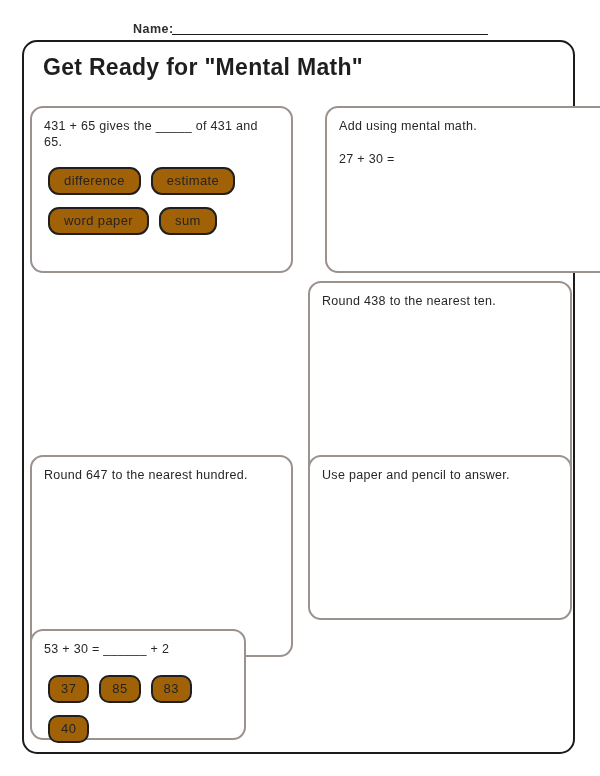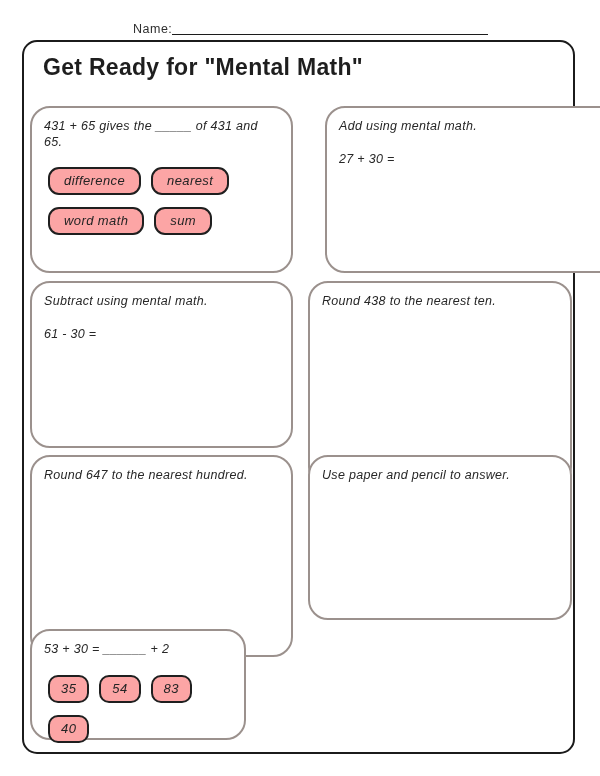--- a/index.html
+++ b/index.html
@@ -17,20 +17,21 @@
   }
 
   
   .name-label {
     position: absolute;
     left: 133px;
     top: 22px;
     font-size: 12.5px;
     letter-spacing: 0.5px;
     color: #2e2e2e;
+    font-weight: bold;
   }
   .name-line {
     position: absolute;
     left: 172px;
     top: 21px;
     width: 316px;
     height: 13px;
     border-bottom: 1.8px solid #1c1c1c;
   }
 
@@ -54,27 +55,26 @@
     font-weight: 700;
     letter-spacing: 0.3px;
     color: #1e1e1e;
   }
 
   
   .qbox {
     position: absolute;
     box-sizing: border-box;
     border: 2.4px solid #9b918d;
-    border-radius: 20px;
+    border-radius: 13px;
     background: #ffffff;
     padding: 11px 12px 17px 12px;
     font-size: 12.5px;
     letter-spacing: 0.3px;
     color: #272727;
-    font-style: italic;
   }
   .qbox p {
     margin: 0 0 17px 0;
     line-height: 1.25;
   }
 
   .q1 { left: 6px;   top: 64px;  width: 263px; height: 167px; }
   .q2 { left: 301px; top: 64px;  width: 296px; height: 167px; }
   .q3 { left: 6px;   top: 239px; width: 263px; height: 167px; }
   .q4 { left: 284px; top: 239px; width: 264px; height: 206px; }
@@ -89,65 +89,61 @@
   }
   .pill {
     display: inline-block;
     border: 2.4px solid #1f1f1f;
     border-radius: 11px;
     padding: 4px 14px 5px 14px;
     margin: 0 10px 12px 0;
     font-size: 13px;
     letter-spacing: 0.4px;
     color: #242424;
-    background: #fca5a5;
+    background: #a16207;
   }
   .pill.num {
     padding: 4px 11px 5px 11px;
     border-radius: 10px;
   }
 </style>
 </head>
 <body>
 
 <span class="name-label">Name:</span>
 <span class="name-line"></span>
 
 <div class="sheet">
   <div class="sheet-title">Get Ready for "Mental Math"</div>
 
   <div class="qbox q1">
     <p>431 + 65 gives the _____ of 431 and 65.</p>
     <div class="pills">
-      <span class="pill">difference</span><span class="pill">nearest</span><br>
-      <span class="pill">word math</span><span class="pill">sum</span>
+      <span class="pill">difference</span><span class="pill">estimate</span><br>
+      <span class="pill">word paper</span><span class="pill">sum</span>
     </div>
   </div>
 
   <div class="qbox q2">
     <p>Add using mental math.</p>
     <p>27 + 30 =</p>
   </div>
 
-  <div class="qbox q3">
-    <p>Subtract using mental math.</p>
-    <p>61 - 30 =</p>
-  </div>
 
   <div class="qbox q4">
     <p>Round 438 to the nearest ten.</p>
   </div>
 
   <div class="qbox q5">
     <p>Round 647 to the nearest hundred.</p>
   </div>
 
   <div class="qbox q6">
     <p>Use paper and pencil to answer.</p>
   </div>
 
   <div class="qbox q7">
     <p>53 + 30 = ______ + 2</p>
     <div class="pills">
-      <span class="pill num">35</span><span class="pill num">54</span><span class="pill num">83</span><span class="pill num">40</span>
+      <span class="pill num">37</span><span class="pill num">85</span><span class="pill num">83</span><span class="pill num">40</span>
     </div>
   </div>
 </div>
 
 </body></html>

